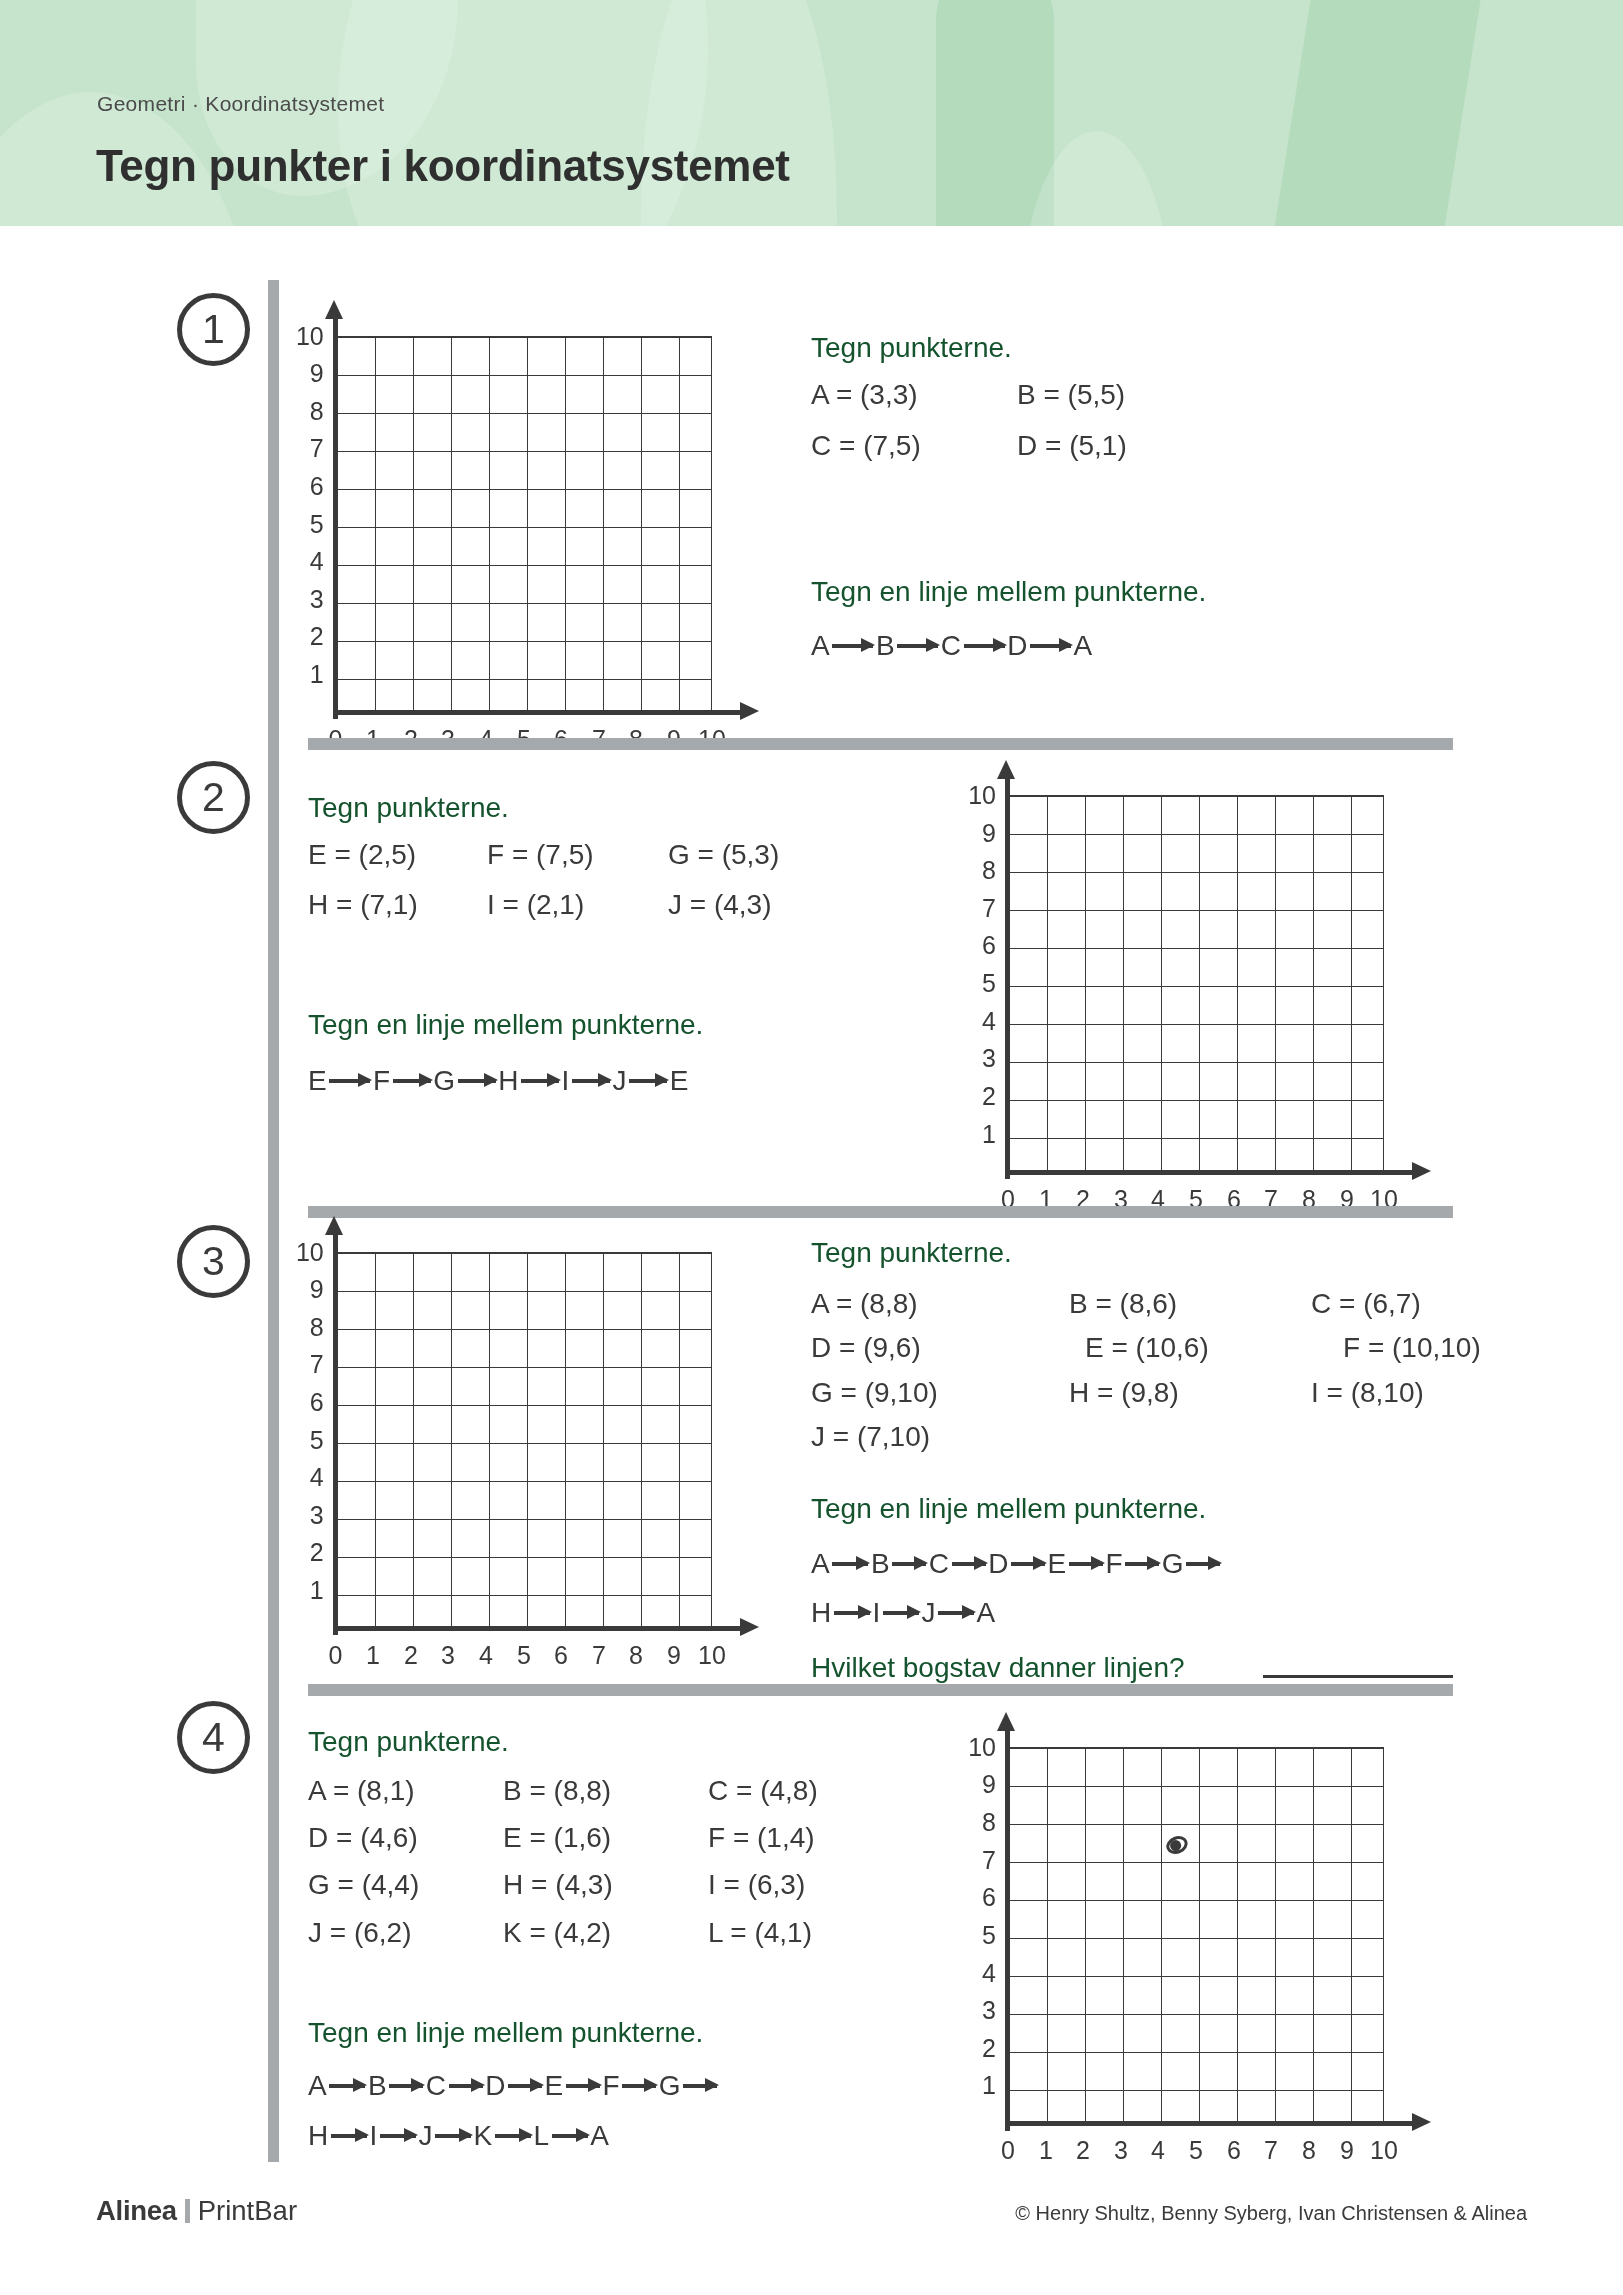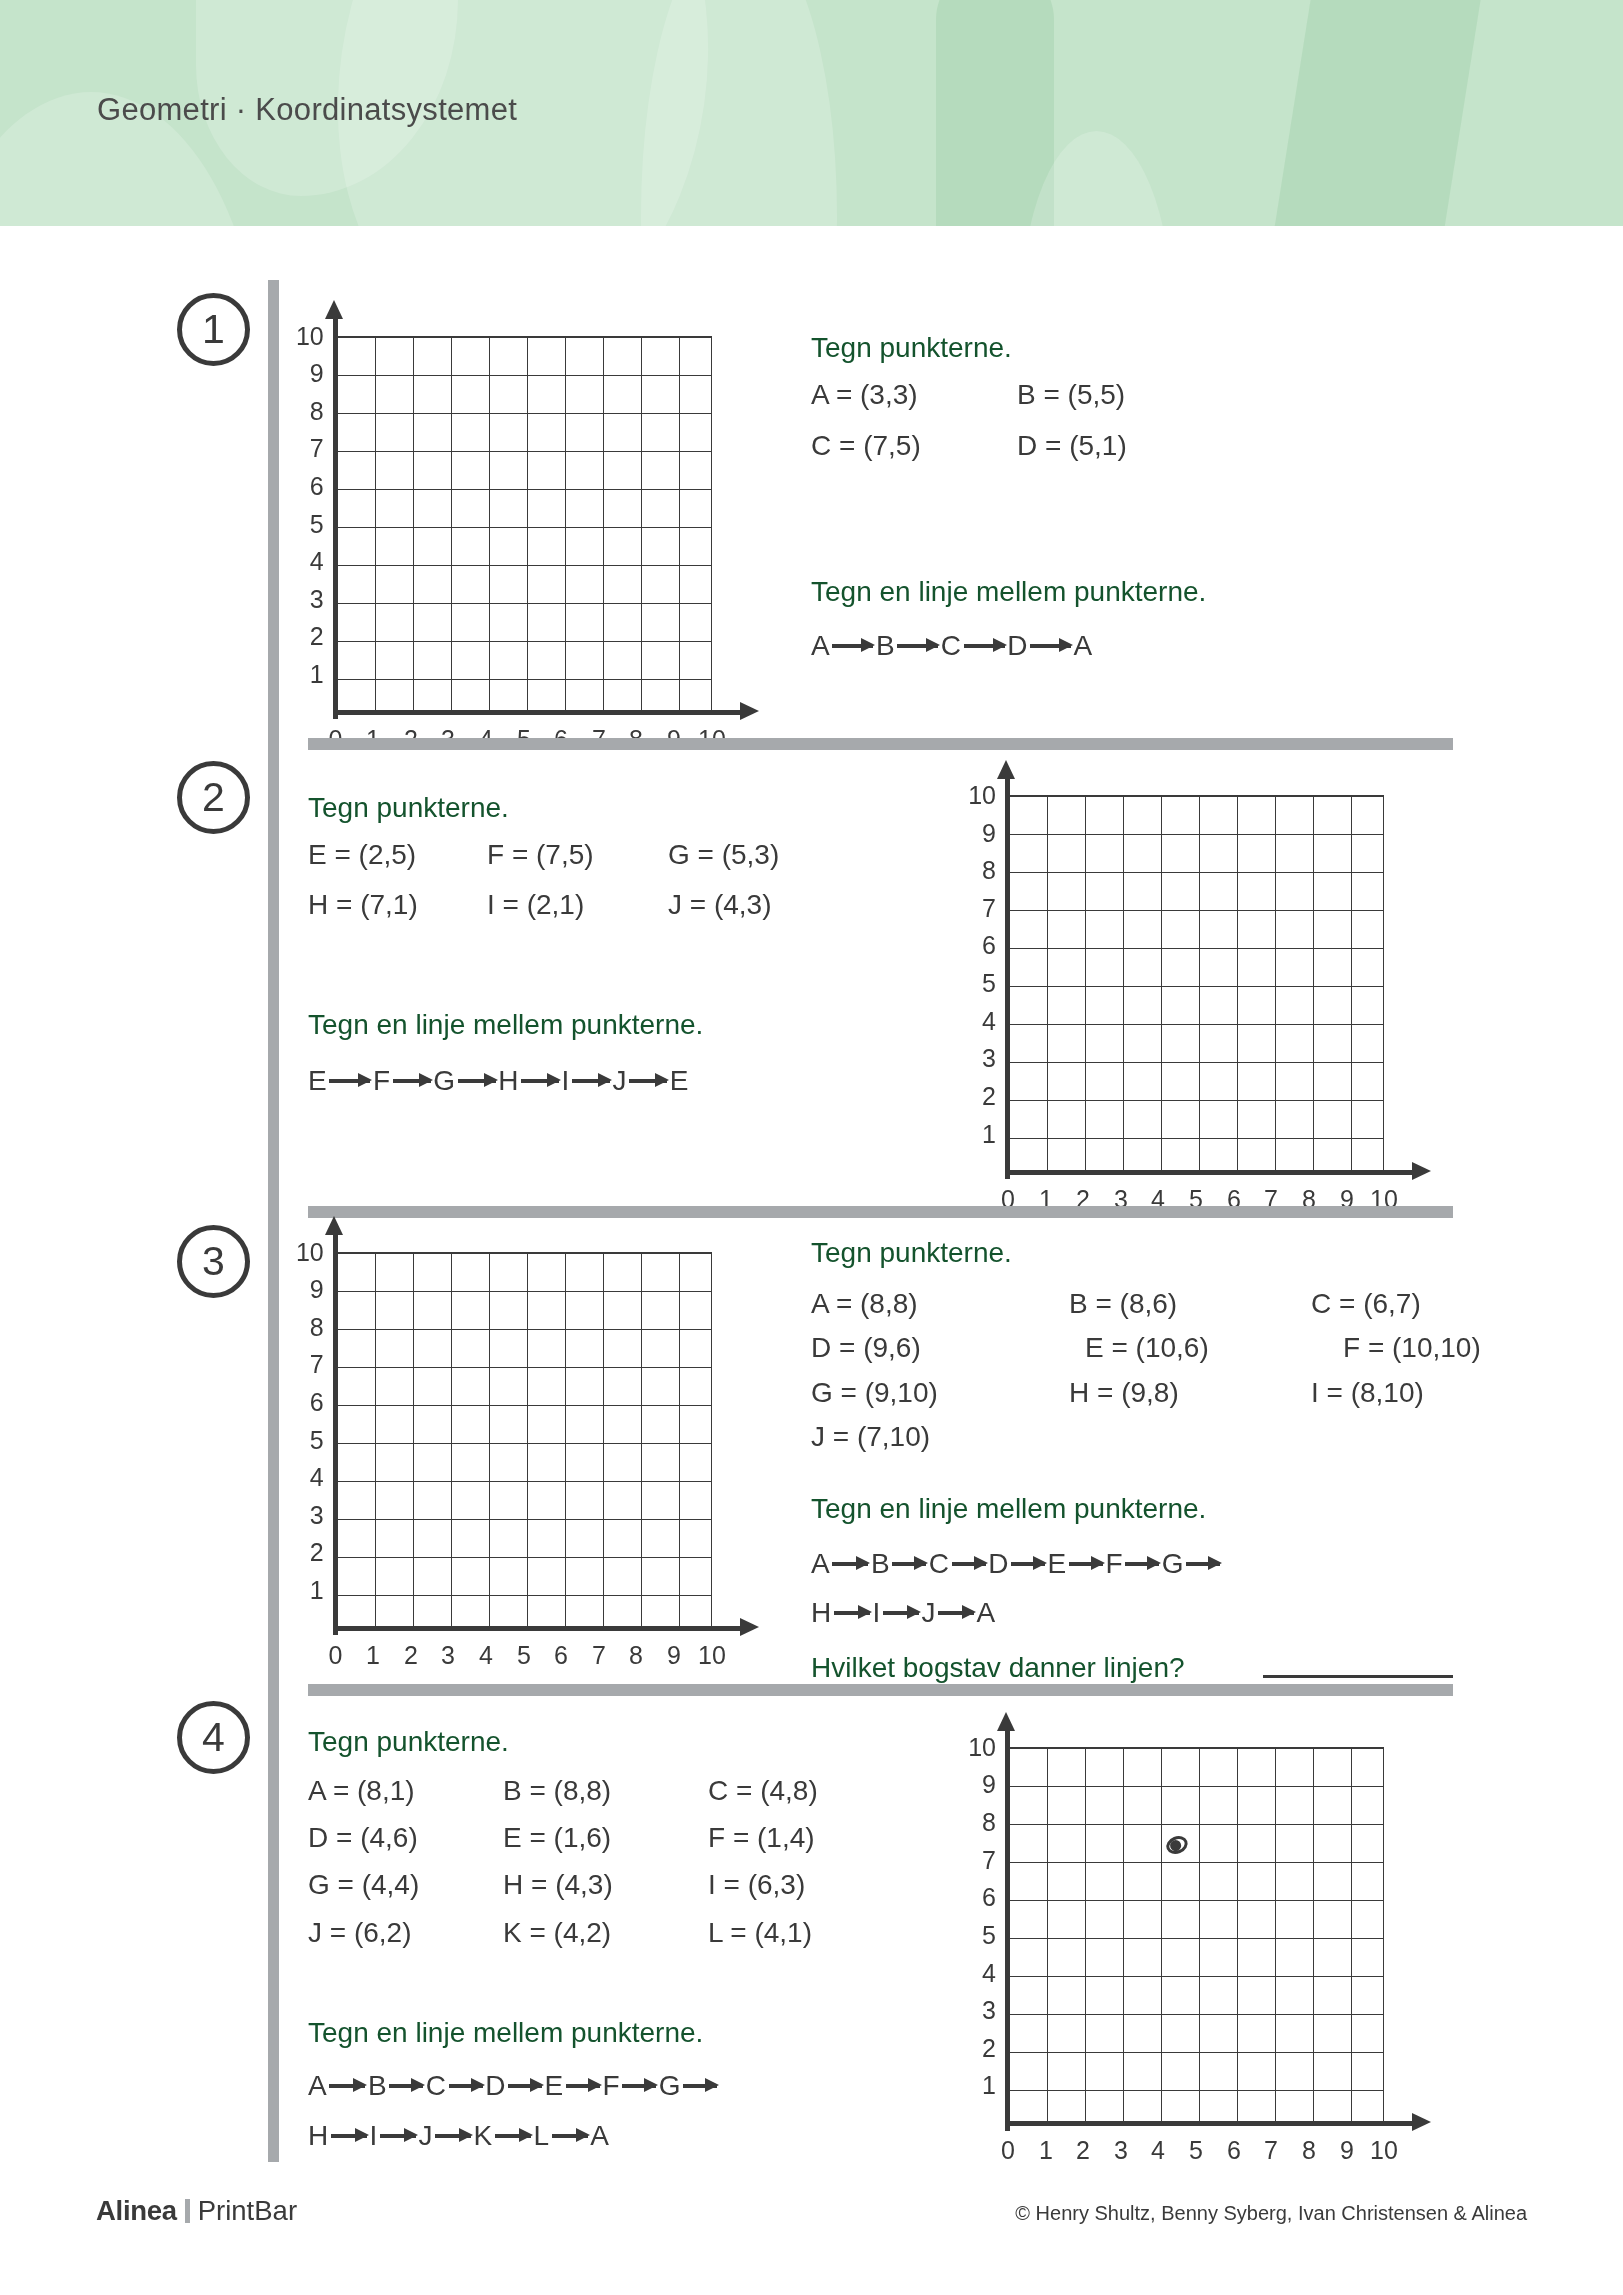--- a/index.html
+++ b/index.html
@@ -34,21 +34,21 @@
   .d2 { left: 936px; top: -39px;  width: 118px; height: 406px; border-radius: 59px; }
   .d3 { left: 1021px; top: 131px;  width: 151px; height: 366px; border-radius: 50%; }
   .d4 { left: 1296px; top: -111px; width: 170px; height: 406px; transform: skewX(-9deg); }
   .d6 { left: -79px; top: 92px;  width: 340px; height: 419px; border-radius: 50% 50% 0 0 / 70% 70% 0 0; background: rgba(120,185,135,0.17); }
   .d7 { left: 641px;  top: -79px; width: 196px; height: 589px; border-radius: 50%; background: rgba(255,255,255,0.28); }
   .d9 { left: 196px;  top: -131px; width: 262px; height: 327px; border-radius: 0 0 60% 40%; background: rgba(120,185,135,0.13); }
 
   .breadcrumb {
     position: absolute;
     left: 97px; top: 92px;
-    font-size: 31px;
+    font-size: 21px;
     letter-spacing: 0.3px;
     color: #4b4b4b;
     white-space: nowrap;
   }
   .page-title {
     position: absolute;
     left: 96px; top: 141px;
     font-size: 44px;
     font-weight: bold;
     color: #2f2f2f;
@@ -231,20 +231,21 @@
 <div class="header">
   <div class="deco d9"></div>
   <div class="deco d6"></div>
   <div class="deco d1"></div>
   <div class="deco d7"></div>
   <div class="deco dark d2"></div>
   <div class="deco d3"></div>
   <div class="deco dark d4"></div>
 
   <div class="breadcrumb">Geometri · Koordinatsystemet</div>
+  <div class="page-title">Tegn punkter i koordinatsystemet</div>
 </div>
 
 <div class="vbar" style="top:280px;height:440px;"></div>
 <div class="num-circle" style="left:177px;top:293px;">1</div>
 
 <div class="coordsys" style="left:308px;top:308px;">
   <div class="grid" style="--cell:38px;left:27.5px;top:27.5px;width:376px;height:376px;"></div>
   <div class="axis-y" style="left:25px;top:9.2px;height:402px;"></div>
   <div class="axis-x" style="left:25px;top:402px;width:409px;"></div>
   <div class="tick ty" style="left:15.7px;top:27.5px;">10</div>

